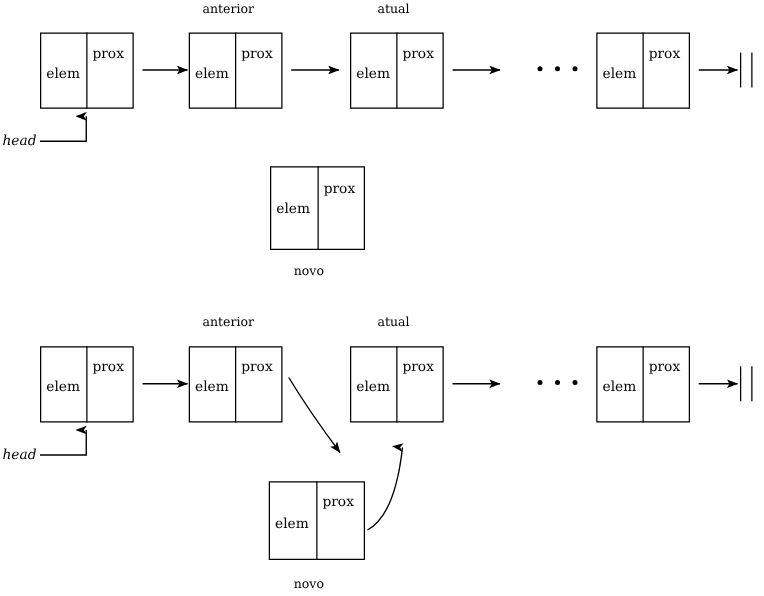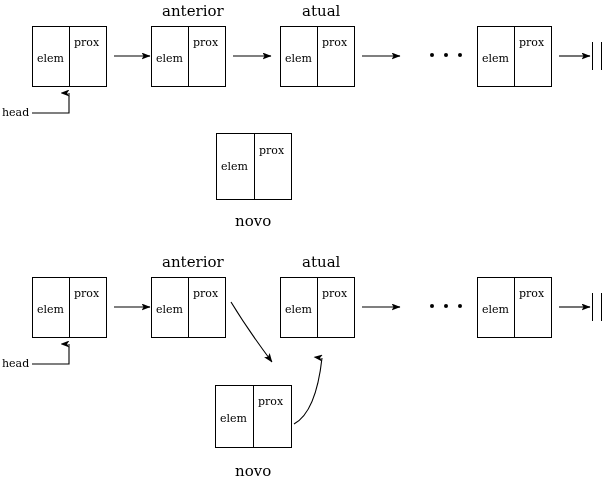--- a/index.html
+++ b/index.html
@@ -8,22 +8,22 @@
     font-family:"DejaVu Serif", serif;
     color:#000000;
     position:relative;
     overflow:hidden;
   }
   #stage{position:absolute;left:0;top:0;width:611px;height:477px;}
   svg.layer{position:absolute;left:0;top:0;width:611px;height:477px;overflow:visible;}
   .node-box{position:absolute;border:1px solid #000;box-sizing:border-box;background:#fff;}
   .node-div{position:absolute;width:1px;background:#000;}
   .cell-txt{position:absolute;font-size:11px;letter-spacing:0px;white-space:nowrap;}
-  .cap{position:absolute;font-size:15px;white-space:nowrap;}
-  .lbl-head{position:absolute;font-size:11px;white-space:nowrap;}
+  .cap{position:absolute;font-size:10px;white-space:nowrap;}
+  .lbl-head{position:absolute;font-size:11px;white-space:nowrap;font-style:italic;}
   .dots-grp{position:absolute;}
   .dot{position:absolute;width:4px;height:4px;background:#000;border-radius:50%;}
   .endbar{position:absolute;width:1px;background:#000;}
 </style>
 </head>
 <body>
 
 <div id="stage">
 
   <svg class="layer" viewBox="0 0 611 477">

